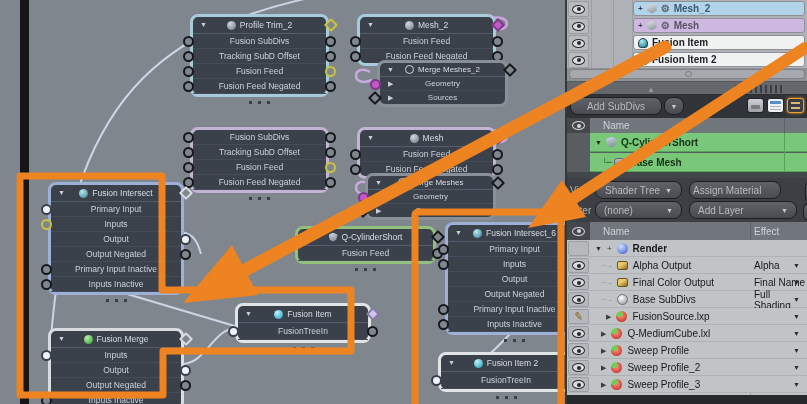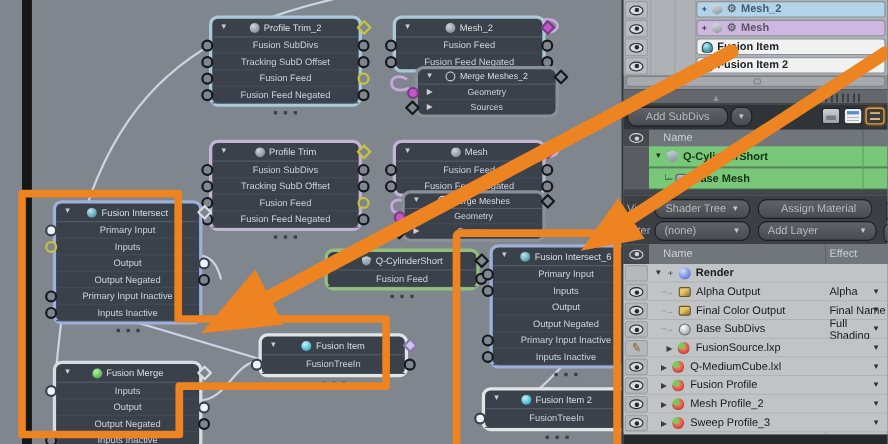--- a/index.html
+++ b/index.html
@@ -167,26 +167,20 @@
         <span class="tri">▼</span>
         <span class="nico ring"></span>
         <span>Merge Meshes_2</span>
         <span class="sk r dia"></span>
       </div>
       <div class="nrow" style="height:13px;line-height:13px;"><span class="rowtri">▶</span><span>Geometry</span><span class="sk l p"></span></div>
       <div class="nrow" style="height:13px;line-height:13px;"><span class="rowtri">▶</span><span>Sources</span><span class="sk l dia"></span></div>
     </div>
 
     <div class="node" style="left:170px;top:127px;width:133px;--bc:#c3b4d4">
-      <div class="ntitle">
-        <span class="tri">▼</span>
-        <span class="nico gray"></span>
-        <span>Profile Trim</span>
-        <span class="sk r dia y"></span>
-      </div>
       <div class="nrow"><span>Fusion SubDivs</span><span class="sk l"></span><span class="sk r"></span></div>
       <div class="nrow"><span>Tracking SubD Offset</span><span class="sk l"></span><span class="sk r"></span></div>
       <div class="nrow"><span>Fusion Feed</span><span class="sk l"></span><span class="sk r y"></span></div>
       <div class="nrow"><span>Fusion Feed Negated</span><span class="sk l"></span><span class="sk r"></span></div>
       <div class="ndots"><i></i><i></i><i></i></div>
     </div>
 
     <div class="node" style="left:337px;top:127px;width:133px;--bc:#c3b4d4">
       <div class="ntitle">
         <span class="tri">▼</span>
@@ -375,21 +369,21 @@
       <div class="coldiv" style="left:217px;top:0;height:39px;background:#56a556"></div>
     </div>
     <div class="abs strip"></div>
 
     <div class="abs controls">
       <span class="ctl-label" style="left:3px;top:7px">View</span>
       <div class="dbtn" style="left:28px;top:3px;width:87px">
         <span>Shader Tree</span>
         <span class="caret">▼</span>
       </div>
-      <div class="dbtn" style="left:122px;top:3px;width:104px;justify-content:flex-start;padding-left:20px">
+      <div class="dbtn" style="left:122px;top:3px;width:92px;justify-content:flex-start;padding-left:3px">
         <span>Assign Material</span>
       </div>
       <span class="sliver" style="left:238px;top:5px;width:4px;height:18px"></span>
       <span class="ctl-label" style="left:2px;top:27px">Filter</span>
       <div class="dbtn" style="left:122px;top:23px;width:108px;justify-content:space-between;padding:0 8px">
         <span>Add Layer</span>
         <span class="caret">▼</span>
       </div>
       <div class="dbtn" style="left:28px;top:23px;width:87px;justify-content:space-between;padding:0 8px">
         <span>(none)</span>
@@ -486,33 +480,33 @@
         <span class="cv">▼</span>
       </div>
 
       <div class="srow" style="top:102px">
         <div class="ec">
             <span class="eye"></span>
           </div>
         <div class="nm" style="padding-left:11px">
             <span class="exp" style="font-size:7px">▶</span>
             <span class="sph rg"></span>
-            <span>Fusion Profile</span>
+            <span>Sweep Profile</span>
           </div>
         <span class="cv">▼</span>
       </div>
 
       <div class="srow" style="top:119px">
         <div class="ec">
             <span class="eye"></span>
           </div>
         <div class="nm" style="padding-left:11px">
             <span class="exp" style="font-size:7px">▶</span>
             <span class="sph rg"></span>
-            <span>Mesh Profile_2</span>
+            <span>Sweep Profile_2</span>
           </div>
         <span class="cv">▼</span>
       </div>
 
       <div class="srow" style="top:136px">
         <div class="ec">
             <span class="eye"></span>
           </div>
         <div class="nm" style="padding-left:11px">
             <span class="exp" style="font-size:7px">▶</span>

